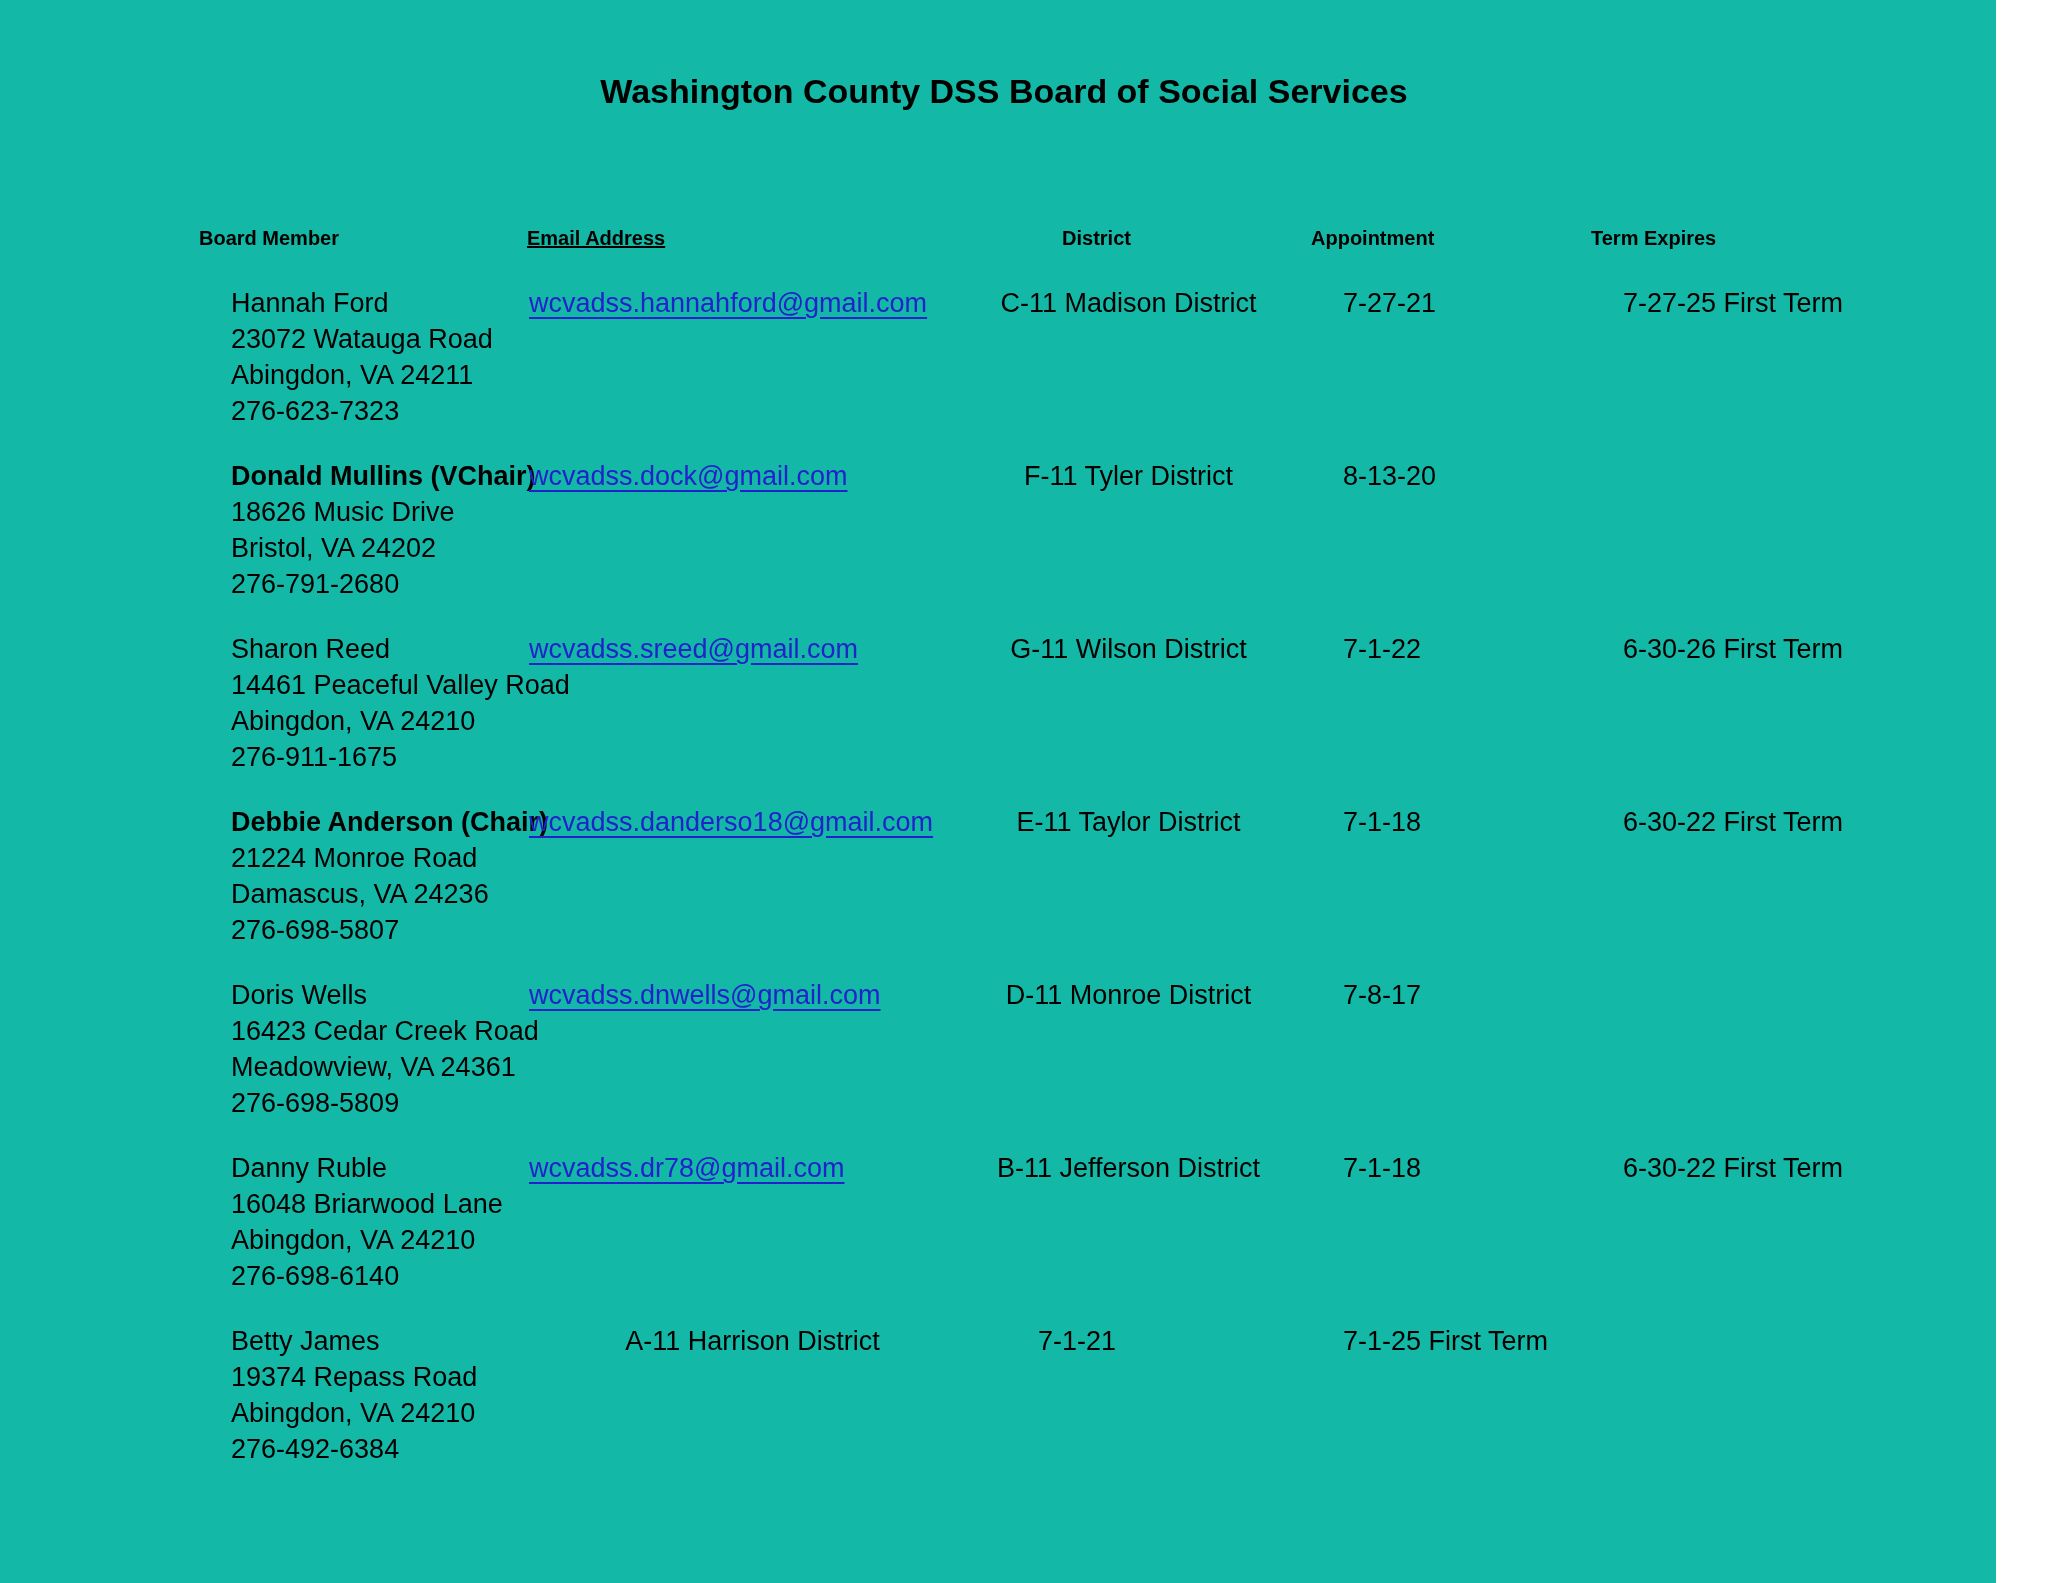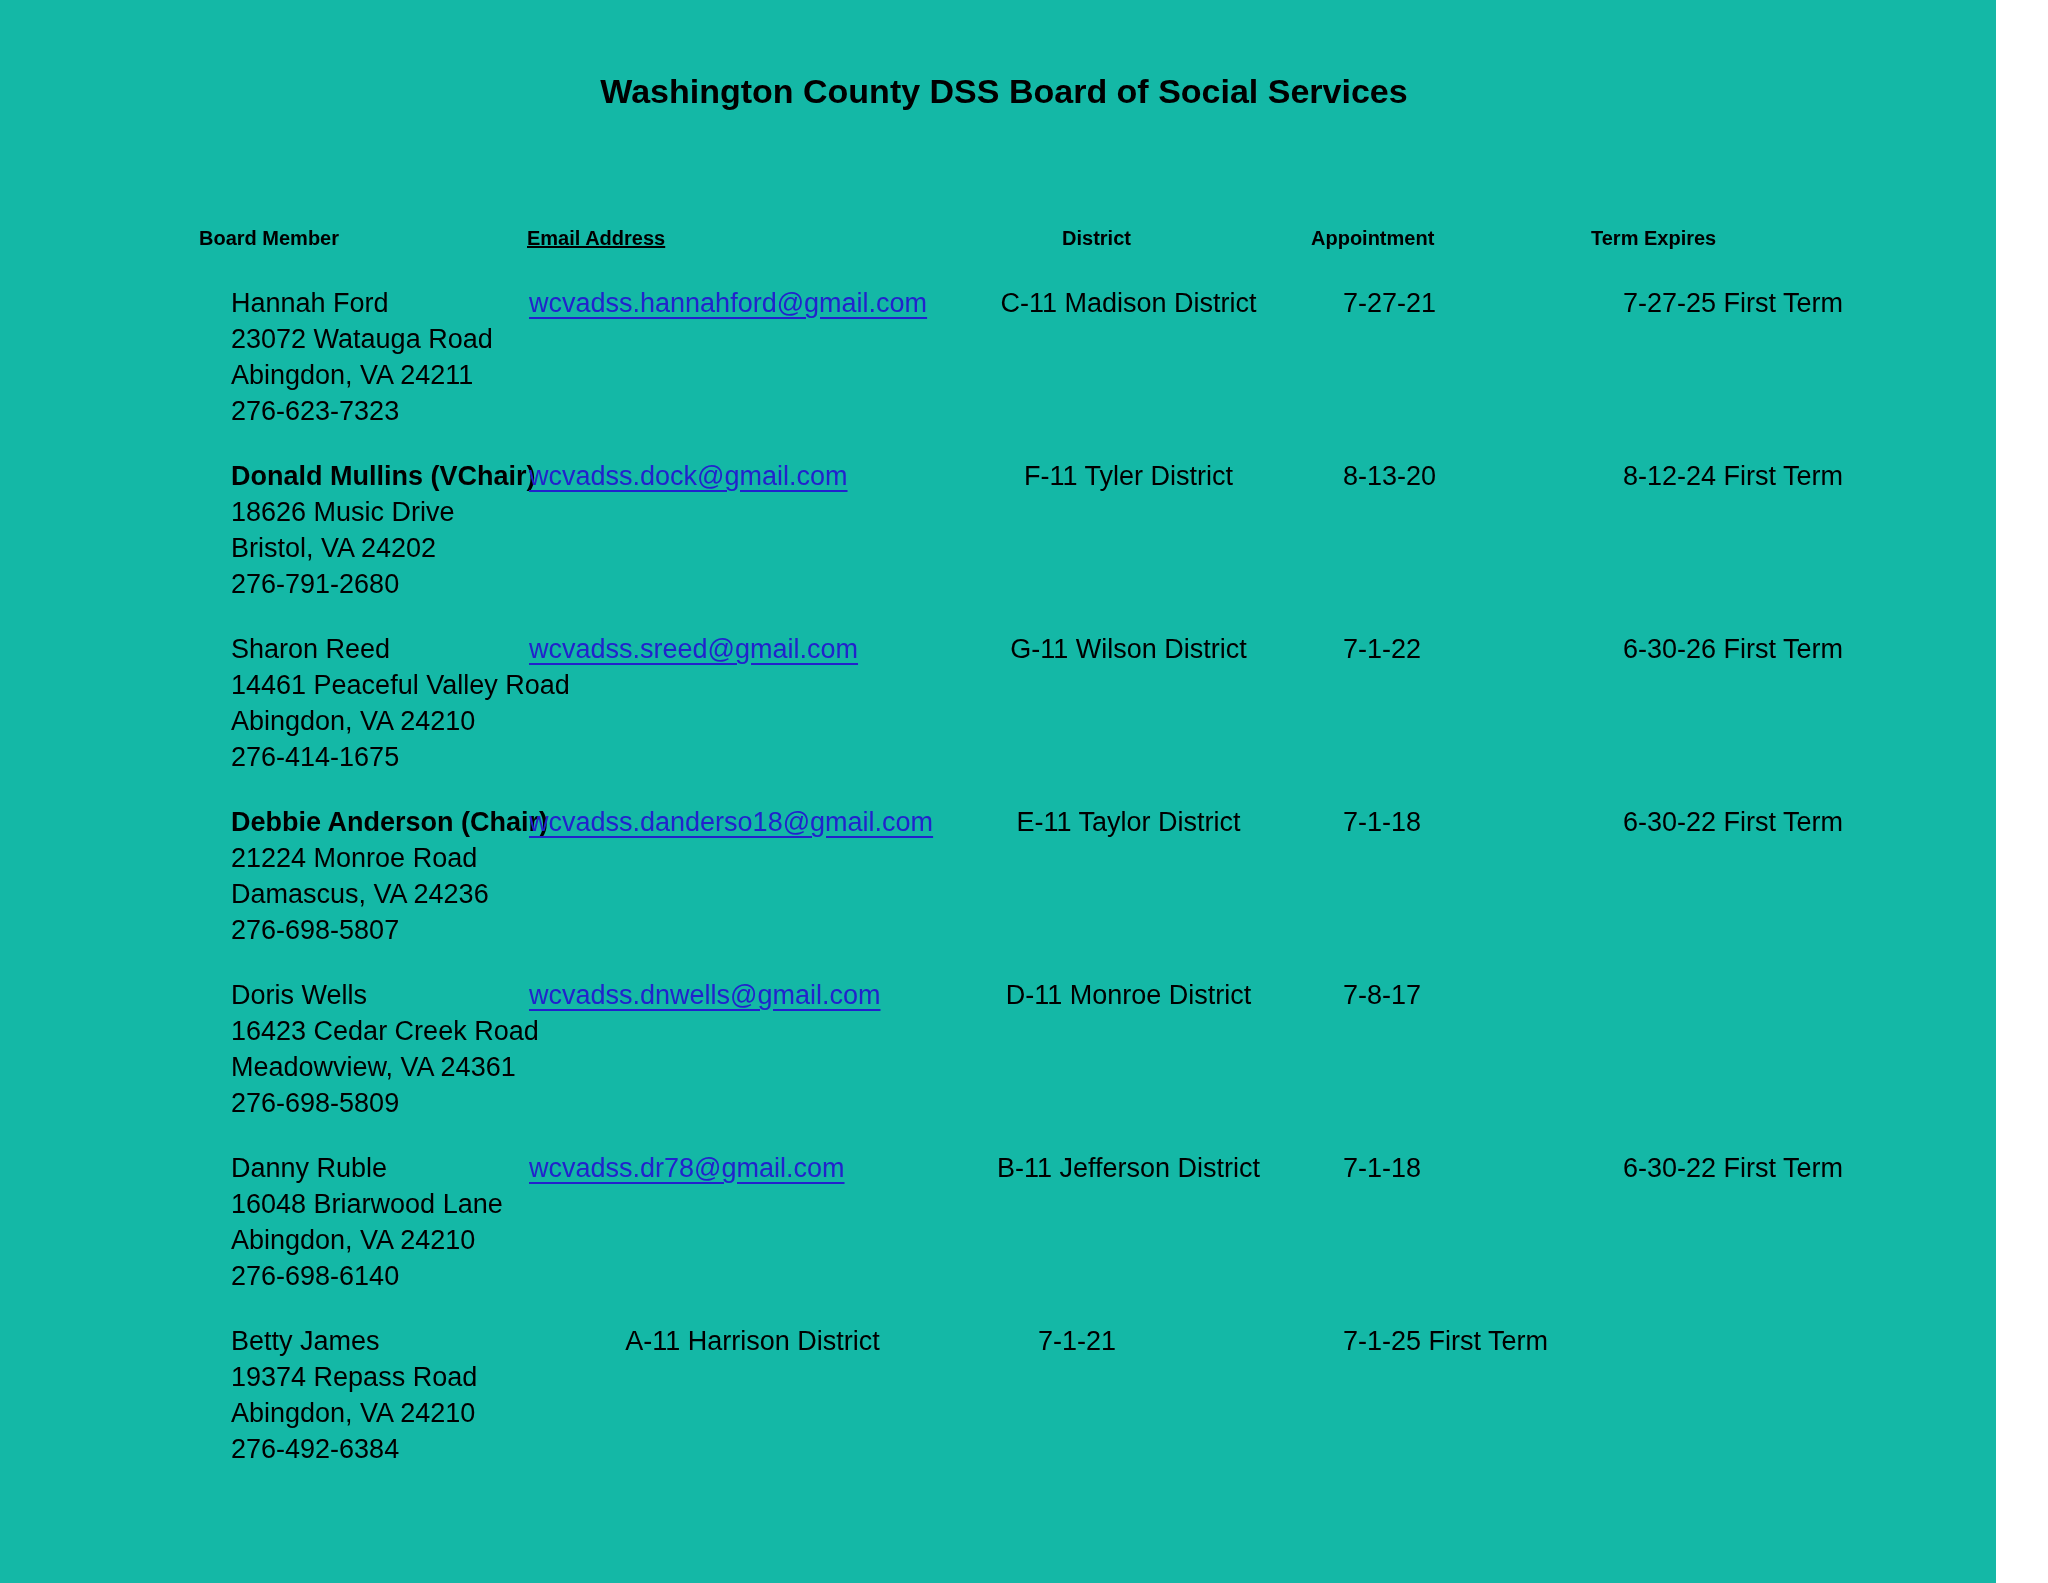--- a/index.html
+++ b/index.html
@@ -98,29 +98,28 @@
         <div class="name-bold">Donald Mullins (VChair)</div>
         <div>18626 Music Drive</div>
         <div>Bristol, VA 24202</div>
         <div>276-791-2680</div>
       </div>
       <div class="cell-email">
         <span class="email-link">wcvadss.dock@gmail.com</span>
       </div>
       <div class="cell-district">F-11 Tyler District</div>
       <div class="cell-appt">8-13-20</div>
-      <div class="cell-term">8-12-24 First Term</div>
     </div>
 
     <div class="grid-row row">
       <div class="cell-member">
         <div>Sharon Reed</div>
         <div>14461 Peaceful Valley Road</div>
         <div>Abingdon, VA 24210</div>
-        <div>276-414-1675</div>
+        <div>276-911-1675</div>
       </div>
       <div class="cell-email">
         <span class="email-link">wcvadss.sreed@gmail.com</span>
       </div>
       <div class="cell-district">G-11 Wilson District</div>
       <div class="cell-appt">7-1-22</div>
       <div class="cell-term">6-30-26 First Term</div>
     </div>
 
     <div class="grid-row row">

